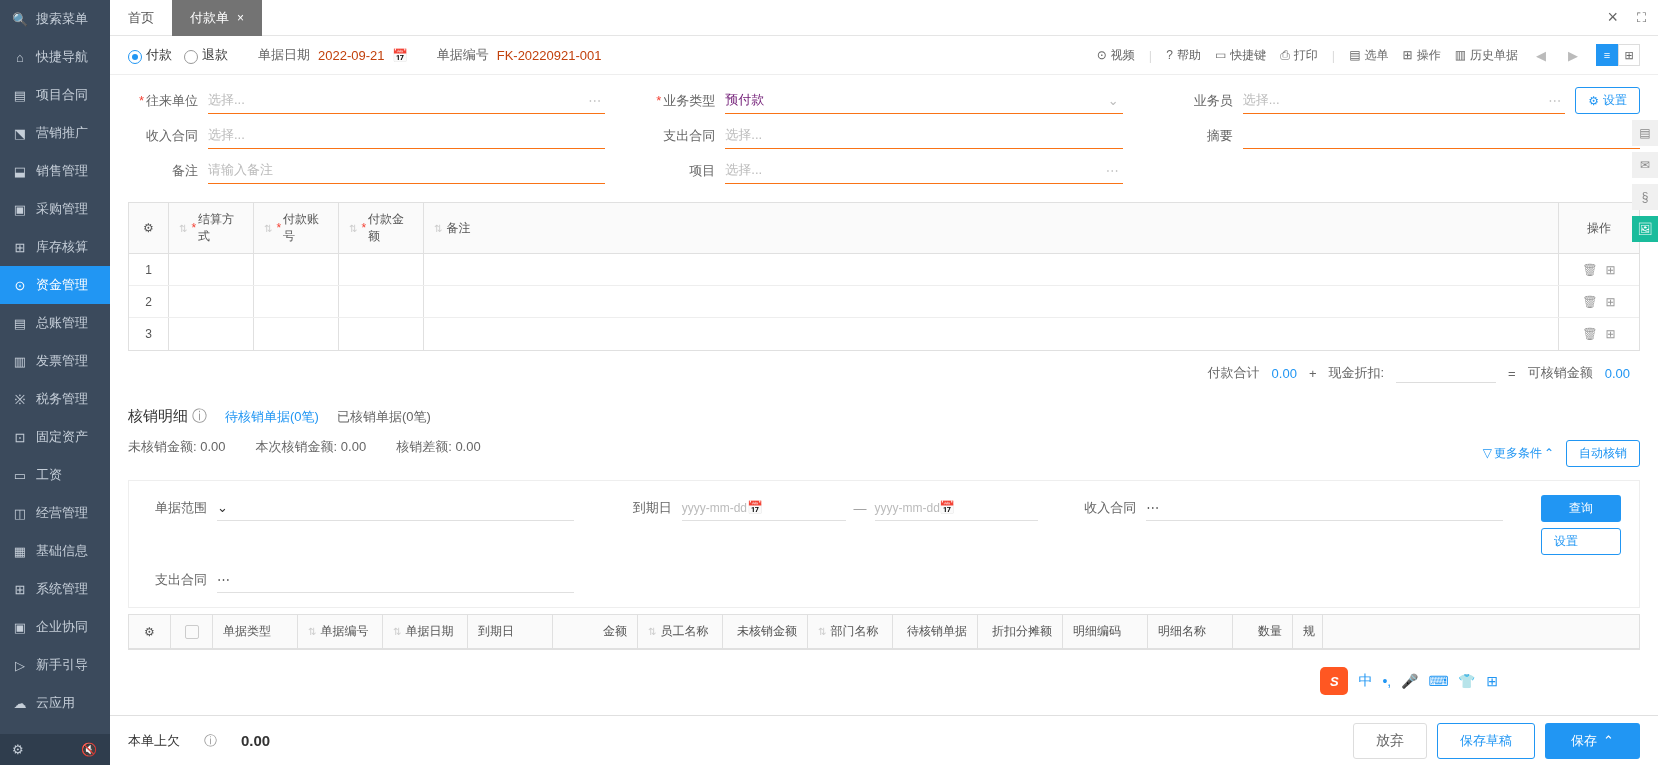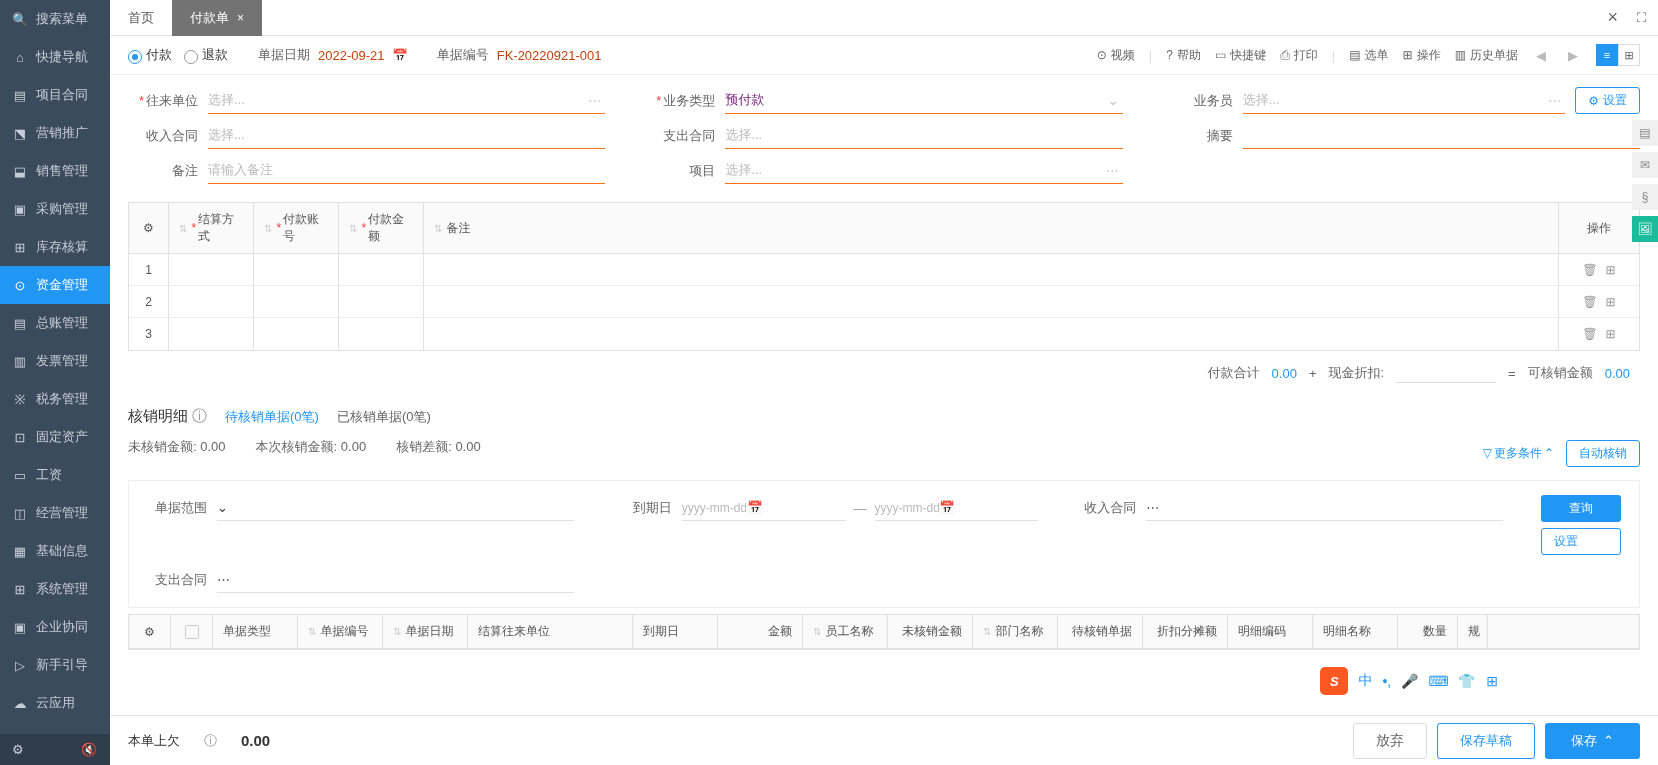--- a/index.html
+++ b/index.html
@@ -473,23 +473,20 @@
               <span>单据类型</span>
             </div>
           <div class="dh-cell dh-w">
               <span class="sort">⇅</span>
               <span>单据编号</span>
             </div>
           <div class="dh-cell dh-w">
               <span class="sort">⇅</span>
               <span>单据日期</span>
             </div>
-          <div class="dh-cell dh-wl">
-              <span>结算往来单位</span>
-            </div>
           <div class="dh-cell dh-w">
               <span>到期日</span>
             </div>
           <div class="dh-cell dh-w" style="justify-content:flex-end">
               <span>金额</span>
             </div>
           <div class="dh-cell dh-w">
               <span class="sort">⇅</span>
               <span>员工名称</span>
             </div>

